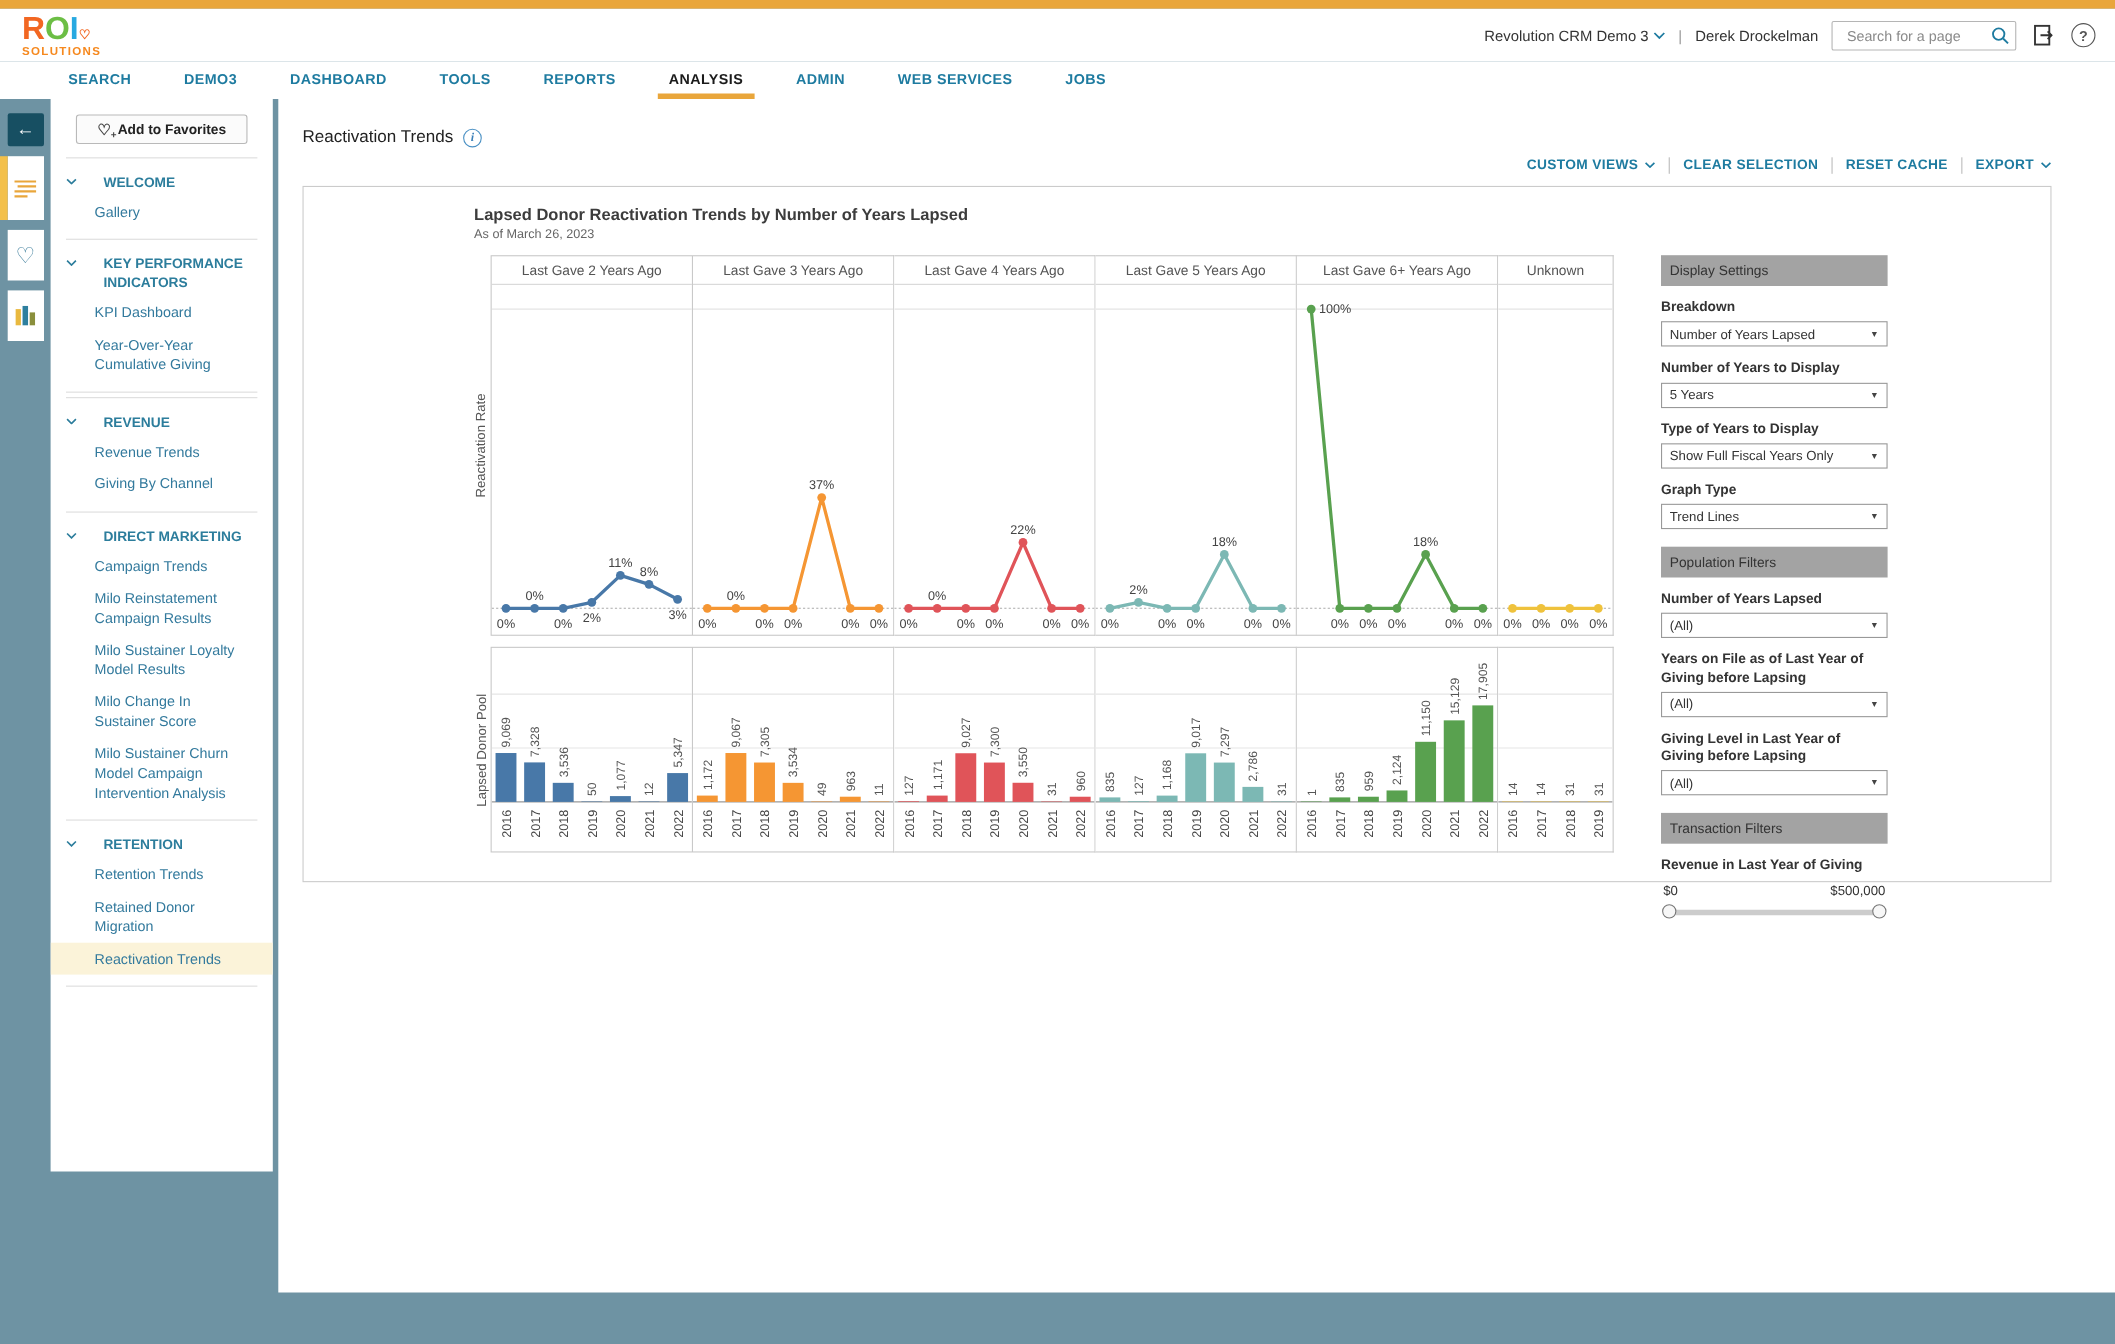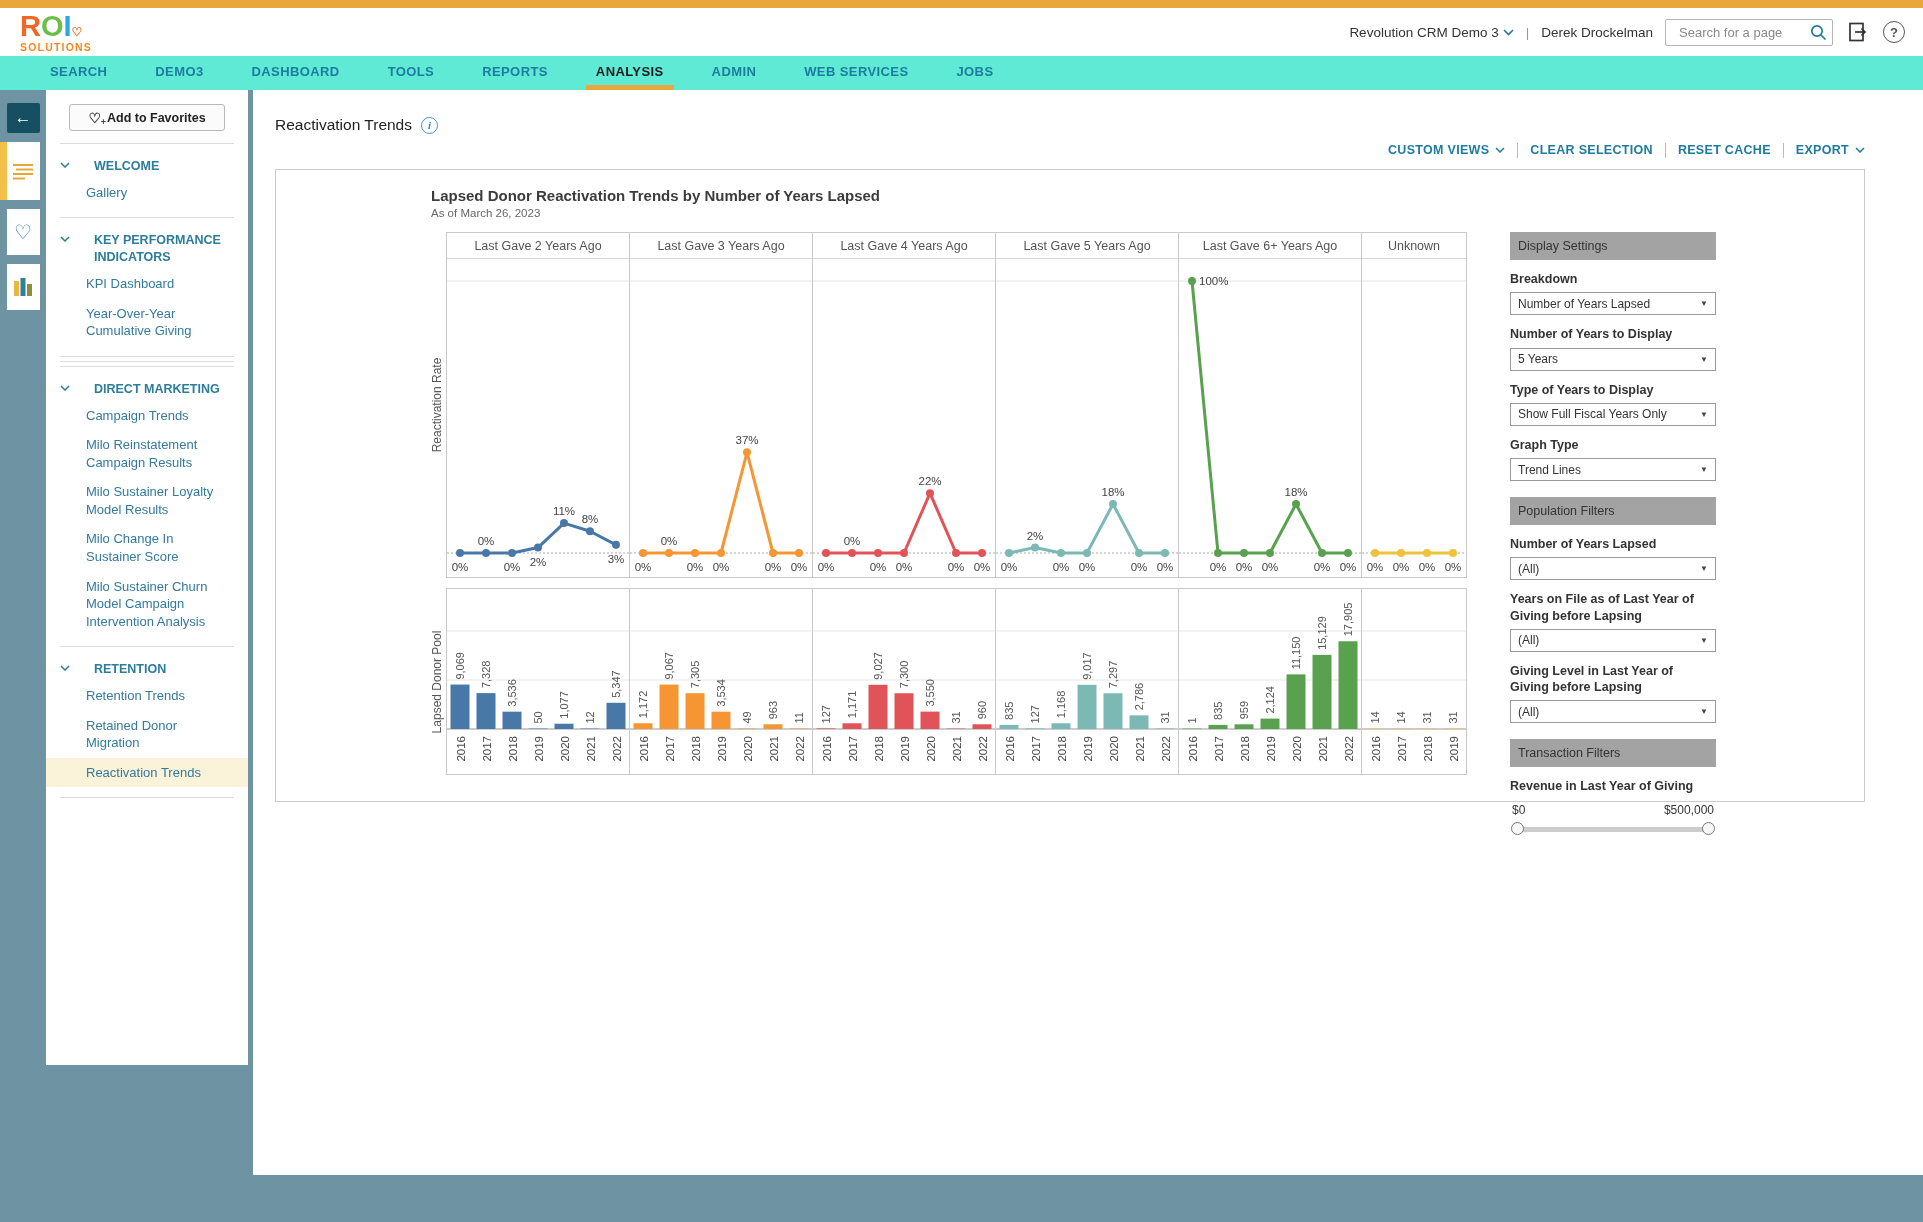--- a/index.html
+++ b/index.html
@@ -21,21 +21,21 @@
   .searchbox { position:relative; }
   .searchbox input { width:168px; height:27px; border:1px solid #B5B5B5; border-radius:2px;
      padding:0 28px 0 13px; font-size:13px; color:#333; font-family:"Liberation Sans",sans-serif; }
   .searchbox input::placeholder { color:#8a8a8a; }
   .searchbox .mag { position:absolute; right:6px; top:5px; }
   .icon-btn { width:26px; height:26px; display:flex; align-items:center; justify-content:center; cursor:pointer; }
   .help-circle { width:22px; height:22px; border:1.6px solid #555; border-radius:50%;
      display:flex; align-items:center; justify-content:center; font-size:13px; font-weight:bold; color:#555; }
 
   
-  nav { background:#5eead4; display:flex; padding-left:26px; height:34px; }
+  nav { background:#ffffff; display:flex; padding-left:38px; height:34px; }
   .nav-item { font-size:13px; font-weight:bold; color:#1E7BA0; letter-spacing:.4px;
      padding:8px 24px 0 24px; position:relative; cursor:pointer; }
   .nav-item.active { color:#1B1B1B; }
   .nav-item.active::after { content:""; position:absolute; left:14px; right:14px; bottom:0;
      height:5px; background:#E9A63B; }
 
   
   .body { display:flex; align-items:flex-start; height:1132px; }
 
   .iconstrip { width:46px; display:flex; flex-direction:column; align-items:center; padding-top:13px; gap:9px; }
@@ -200,20 +200,30 @@
             <svg width="10" height="6">
               <polyline points="1,1 5,5 9,1" fill="none" stroke="#2C7D9C" stroke-width="1.5"></polyline>
             </svg>
             <span>KEY PERFORMANCE INDICATORS</span>
           </div>
           <div class="sb-item">KPI Dashboard</div>
           <div class="sb-item">Year-Over-Year Cumulative Giving</div>
         </div>
         <div class="sb-divider"></div>
         <div class="sb-divider"></div>
+        <div class="sb-section">
+          <div class="sb-title">
+            <svg width="10" height="6">
+              <polyline points="1,1 5,5 9,1" fill="none" stroke="#2C7D9C" stroke-width="1.5"></polyline>
+            </svg>
+            <span>REVENUE</span>
+          </div>
+          <div class="sb-item">Revenue Trends</div>
+          <div class="sb-item">Giving By Channel</div>
+        </div>
         <div class="sb-divider"></div>
         <div class="sb-section">
           <div class="sb-title">
             <svg width="10" height="6">
               <polyline points="1,1 5,5 9,1" fill="none" stroke="#2C7D9C" stroke-width="1.5"></polyline>
             </svg>
             <span>DIRECT MARKETING</span>
           </div>
           <div class="sb-item">Campaign Trends</div>
           <div class="sb-item">Milo Reinstatement Campaign Results</div>

